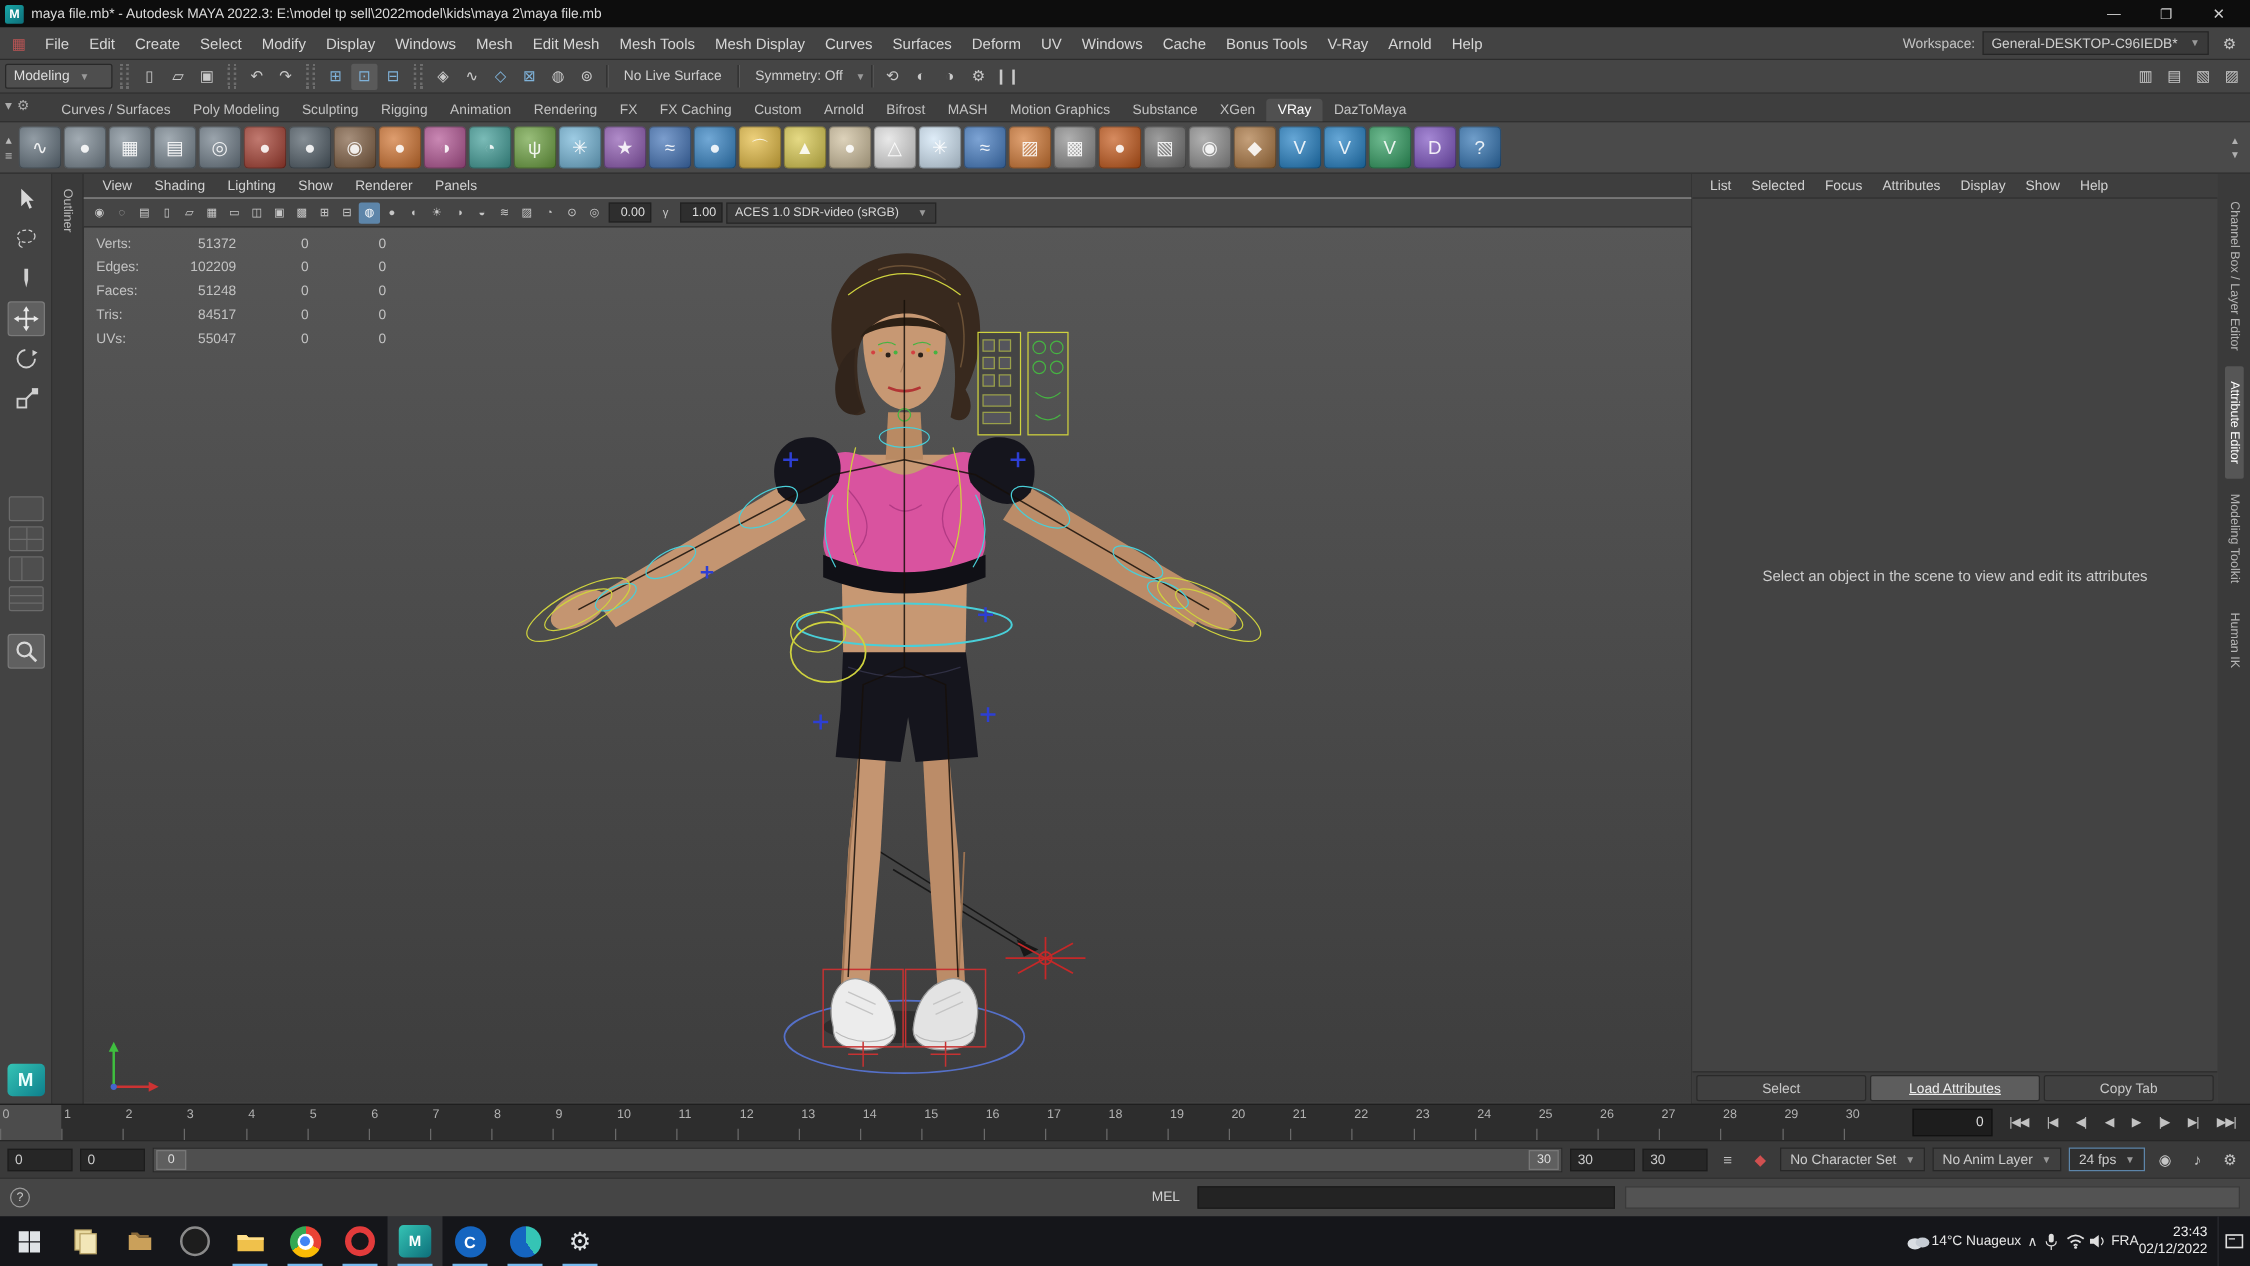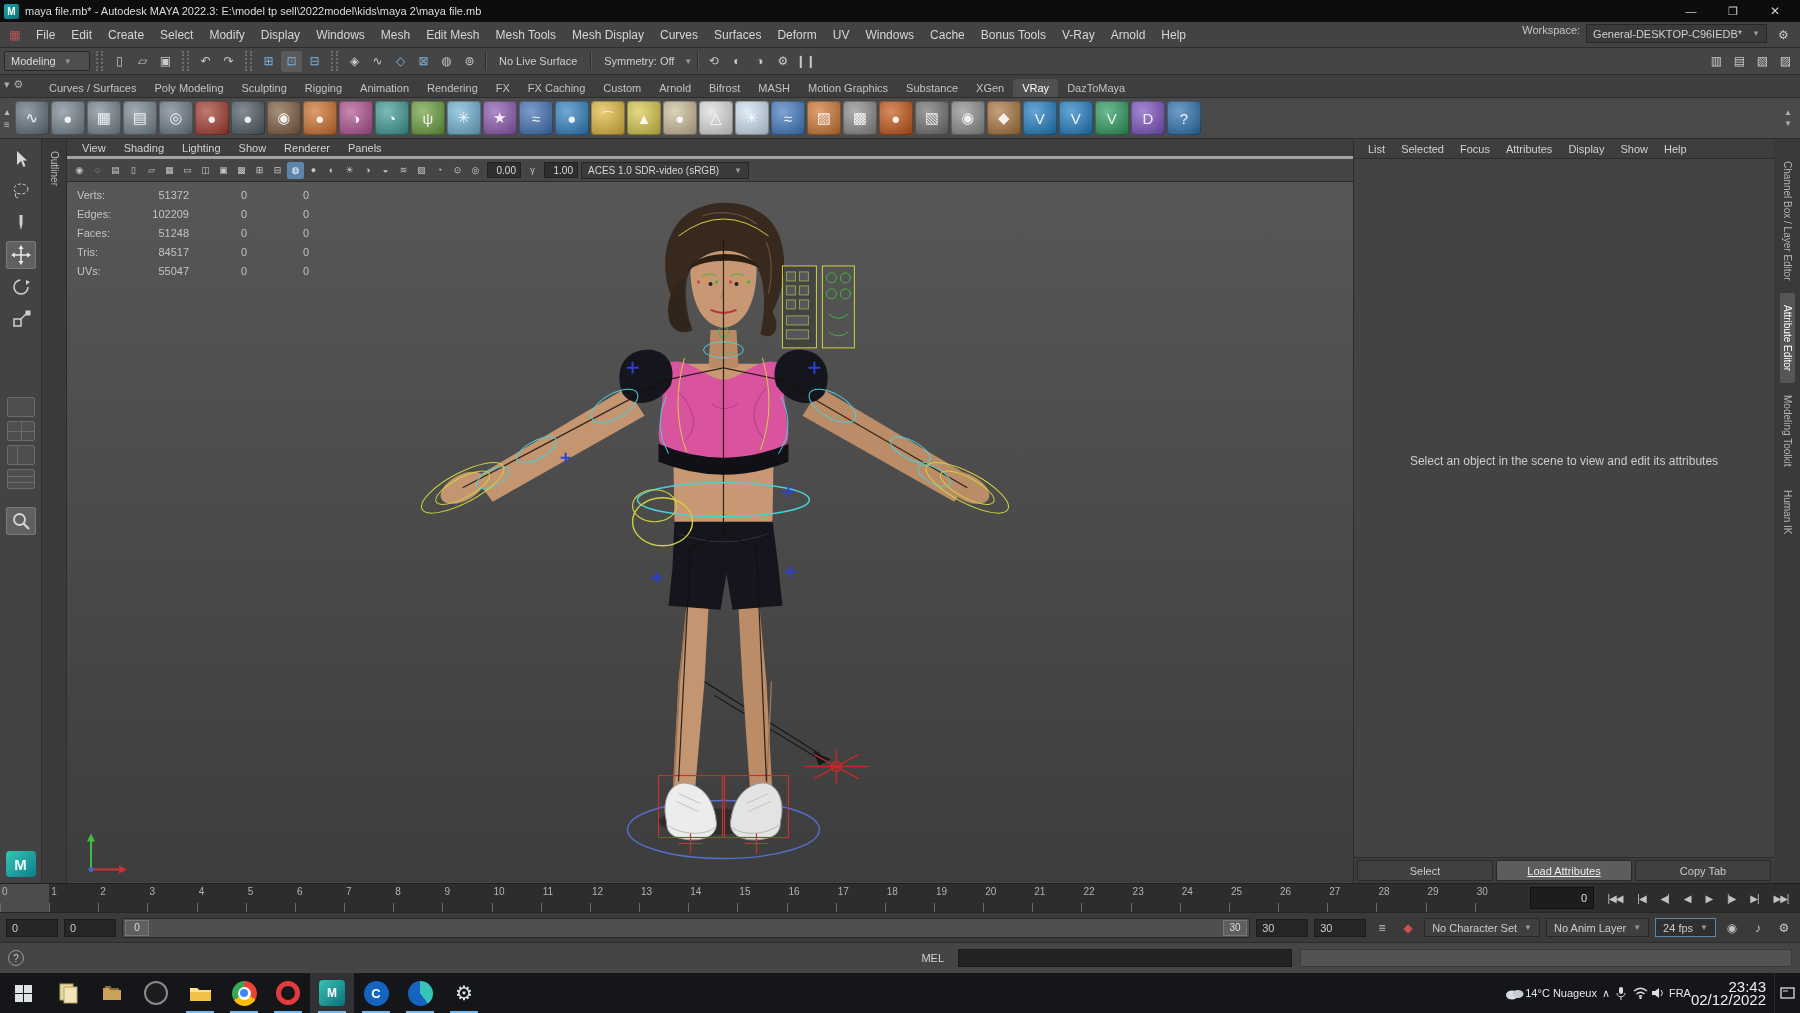--- a/index.html
+++ b/index.html
@@ -11,21 +11,21 @@
   .titlebar .appicon{width:15px;height:15px;border-radius:2px;background:linear-gradient(135deg,#19a6a6,#0d6f7a);color:#fff;font-size:10px;font-weight:bold;display:flex;align-items:center;justify-content:center;margin-right:6px;}
   .titlebar .wtitle{color:#dcdcdc;font-size:11px;flex:1;white-space:nowrap;overflow:hidden;}
   .winbtn{width:42px;height:22px;display:flex;align-items:center;justify-content:center;color:#cfcfcf;font-size:11px;}
   .winbtn.close{font-size:12px;}
 
   
   .menubar{height:26px;background:#434343;border-bottom:1px solid #2c2c2c;display:flex;align-items:center;padding:0 6px;flex:0 0 26px;}
   .menubar .home{width:18px;height:18px;margin-right:4px;display:flex;align-items:center;justify-content:center;color:#b55;font-size:12px;}
   .menu-item{padding:0 8px;height:26px;display:flex;align-items:center;color:#d6d6d6;font-size:12px;cursor:default;}
   .menubar .spacer{flex:1;}
-  .workspace{display:flex;gap:6px;color:#c4c4c4;font-size:11px;}
+  .workspace{display:flex;align-items:center;gap:6px;color:#c4c4c4;font-size:11px;}
   .workspace .wsbox{background:#3a3a3a;border:1px solid #262626;height:19px;display:flex;align-items:center;padding:0 6px;gap:10px;min-width:170px;color:#d0d0d0;}
   .workspace .arrow{font-size:8px;color:#999;}
 
   
   .statusline{height:27px;background:#454545;border-bottom:1px solid #2c2c2c;display:flex;align-items:center;padding:0 4px;gap:2px;flex:0 0 27px;}
   .mode-select{background:#4e4e4e;border:1px solid #282828;border-radius:2px;height:20px;display:flex;align-items:center;gap:8px;padding:0 6px;font-size:11px;color:#ddd;min-width:86px;}
   .grip{width:7px;height:20px;margin:0 4px;border-left:2px dotted #6d6d6d;border-right:2px dotted #6d6d6d;}
   .icon-btn{width:21px;height:21px;display:flex;align-items:center;justify-content:center;color:#c9c9c9;font-size:12px;border-radius:2px;}
   .icon-btn.blue{color:#7fb2d9;}
   .icon-btn.on{background:#5a5a5a;}
@@ -53,21 +53,21 @@
   .layoutbtn{width:28px;height:20px;border:1px solid #6b6b6b;border-radius:2px;background:#4e4e4e;position:relative;}
   .layoutbtn.quad:before{content:"";position:absolute;left:50%;top:0;bottom:0;width:1px;background:#6b6b6b;}
   .layoutbtn.quad:after{content:"";position:absolute;top:50%;left:0;right:0;height:1px;background:#6b6b6b;}
   .layoutbtn.split:before{content:"";position:absolute;left:35%;top:0;bottom:0;width:1px;background:#6b6b6b;}
   .layoutbtn.rows:after{content:"";position:absolute;top:33%;left:0;right:0;height:1px;background:#6b6b6b;box-shadow:0 6px 0 #6b6b6b;}
   .toolbox .flexfill{flex:1;}
   .maya-logo{width:30px;height:26px;margin-bottom:6px;background:linear-gradient(135deg,#35c4b5,#0d7f8c);border-radius:4px;color:#eafffc;display:flex;align-items:center;justify-content:center;font-weight:bold;font-size:15px;}
   .leftstrip{width:25px;background:#3a3a3a;border-right:1px solid #2c2c2c;display:flex;flex-direction:column;align-items:center;padding-top:4px;}
   .vlabel{writing-mode:vertical-rl;font-size:10px;color:#b8b8b8;padding:8px 0;white-space:nowrap;}
   .viewwrap{flex:1;display:flex;flex-direction:column;min-width:0;border-right:1px solid #2c2c2c;}
-  .panelmenu{height:20px;background:#3e3e3e;border-bottom:3px solid #a3a3a3;display:flex;align-items:center;padding:0 6px;flex:0 0 20px;}
+  .panelmenu{height:20px;background:#3e3e3e;border-bottom:1px solid #a3a3a3;display:flex;align-items:center;padding:0 6px;flex:0 0 20px;}
   .panelmenu .pm-item{padding:0 9px;font-size:11px;color:#d2d2d2;height:20px;display:flex;align-items:center;}
   .vtoolbar{height:23px;background:#454545;border-bottom:1px solid #2c2c2c;display:flex;align-items:center;padding:0 4px;gap:1px;flex:0 0 23px;}
   .vt-icon{width:17px;height:17px;display:flex;align-items:center;justify-content:center;font-size:9px;color:#c6c6c6;border-radius:2px;}
   .vt-icon.on{background:#5d85a9;color:#fff;}
   .vt-field{background:#2e2e2e;border:1px solid #222;height:16px;min-width:34px;display:flex;align-items:center;justify-content:flex-end;padding:0 4px;font-size:10px;color:#ddd;margin:0 2px;}
   .vt-drop{background:#3a3a3a;border:1px solid #262626;height:17px;display:flex;align-items:center;gap:8px;padding:0 6px;font-size:10px;color:#d6d6d6;min-width:168px;justify-content:space-between;}
   .canvas{flex:1;position:relative;min-height:0;}
   .canvas svg.scene{position:absolute;inset:0;}
   .hud{position:absolute;left:10px;top:3px;font-size:11px;color:#c3c3c3;}
   .hud .row{display:flex;height:19px;align-items:center;}
@@ -125,21 +125,21 @@
   .winlogo{display:grid;grid-template-columns:8px 8px;grid-template-rows:8px 8px;gap:1px;}
   .winlogo i{background:#dfe3e6;}
   .tb-search{width:292px;background:#f5f5f5;border:1px solid #7a7a7a;display:flex;align-items:center;gap:8px;padding:0 10px;margin:5px 0;}
   .tb-search input{border:0;outline:0;background:transparent;font-size:11px;color:#333;width:100%;}
   .tb-app{width:44px;display:flex;align-items:center;justify-content:center;position:relative;}
   .tb-app.open:after{content:"";position:absolute;left:8px;right:8px;bottom:0;height:2px;background:#76b9ed;}
   .tb-app.activeapp{background:rgba(255,255,255,.12);}
   .tb-spacer{flex:1;}
   .tray{display:flex;align-items:center;padding:0 8px;color:#e6e6e6;font-size:11px;}
   .tray .t-icon{display:flex;align-items:center;justify-content:center;width:18px;color:#dedede;}
-  .clock{text-align:right;line-height:13px;font-size:15px;color:#eee;}
+  .clock{text-align:right;line-height:13px;font-size:11px;color:#eee;}
   .notif{width:26px;display:flex;align-items:center;justify-content:center;border-left:1px solid #2a2b30;height:100%;}
   .circle-icon{border-radius:50%;}
 </style>
 </head>
 <body>
 
 <div class="titlebar">
   <div class="appicon">M</div>
   <div class="wtitle">maya file.mb* - Autodesk MAYA 2022.3: E:\model tp sell\2022model\kids\maya 2\maya file.mb</div>
   <div class="winbtn">—</div>

